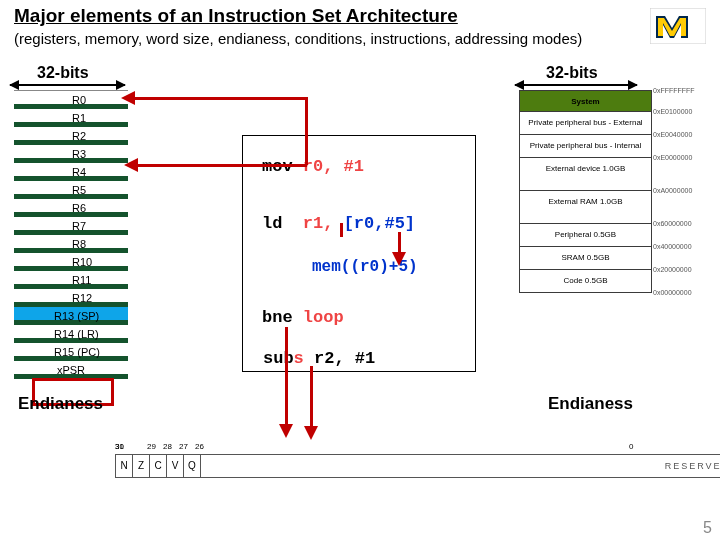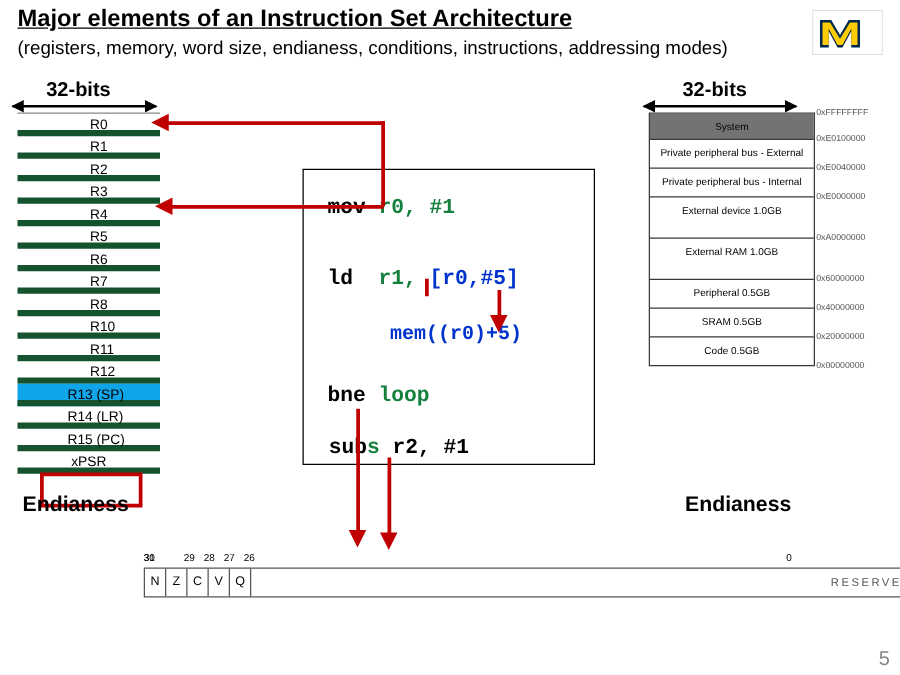--- a/index.html
+++ b/index.html
@@ -21,31 +21,31 @@
   .cap-r:after{right:-1px;border-left:10px solid #000}
   .regfile{position:absolute;top:90px;left:14px;width:114px;border-top:1px solid #888}
   .regfile .r{height:18px;line-height:18px;border-bottom:5px solid #14532d;font-size:11px;padding-left:58px;box-sizing:border-box}
   .regfile .named{padding-left:40px}
   .regfile .sp{background:#0ea5e9}
   .regfile .psr{text-align:center;padding-left:0}
   .psrbox{position:absolute;top:378px;left:32px;width:76px;height:22px;border:3px solid #c00000}
   .memmap{position:absolute;top:90px;left:519px;width:131px;border:1px solid #3a3a3a}
   .memmap .m{height:22px;line-height:22px;font-size:8px;text-align:center;border-bottom:1px solid #3a3a3a}
   .memmap .m:last-child{border-bottom:none}
-  .memmap .sys{height:20px;background:#737373;font-weight:normal}
+  .memmap .sys{height:20px;background:#4d7c0f;font-weight:bold}
   .memmap .sz{height:32px}
   .memaddr{position:absolute;left:653px;font-size:7px;color:#555}
   .codebox{position:absolute;top:135px;left:242px;width:232px;height:235px;border:1px solid #000}
   .code{position:absolute;font-family:"Courier New",monospace;font-weight:bold;font-size:17px}
   .c1{top:157px;left:262px}
   .c2{top:214px;left:262px}
   .c3{top:258px;left:312px;font-size:16px}
   .c4{top:308px;left:262px}
   .c5{top:349px;left:263px}
-  .red{color:#15803d}
+  .red{color:#ef4444}
   .blue{color:#0033cc}
   .redline{position:absolute;background:#c00000}
   .redv{width:3px}
   .redh{height:3px}
   .ah-l{position:absolute;width:0;height:0;border-top:7px solid transparent;border-bottom:7px solid transparent;border-right:14px solid #c00000}
   .ah-d{position:absolute;width:0;height:0;border-left:7px solid transparent;border-right:7px solid transparent;border-top:14px solid #c00000}
   .end-l{position:absolute;top:394px;left:18px;font-weight:bold;font-size:17px}
   .end-r{position:absolute;top:394px;left:548px;font-weight:bold;font-size:17px}
   .psrbar{position:absolute;top:442px;left:115px;width:616px}
   .psrbar .bits{position:relative;height:12px}

